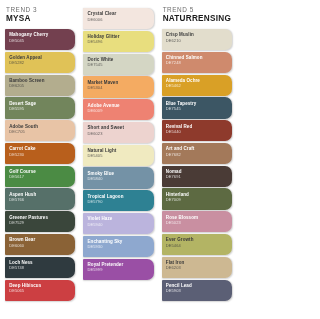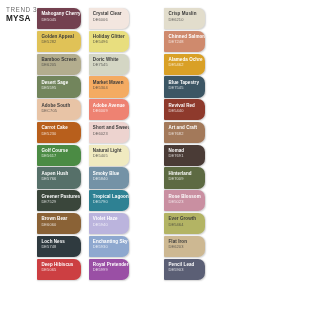--- a/index.html
+++ b/index.html
@@ -12,20 +12,21 @@
   .board {
     width:235px; height:319px;
     background:#ffffff;
     padding:6px 0 0 0;
     display:flex;
     position:relative;
   }
   .column {
     flex:1 1 0;
     display:flex;
+    flex-direction:column;
     padding-left:5px;
     padding-right:3px;
   }
   .col-header { height:21px; padding-left:1px; }
   .trend-label {
     font-size:6.4px;
     letter-spacing:0.55px;
     color:#6f6f6f;
     font-weight:400;
     line-height:8px;
@@ -183,20 +184,24 @@
           <div class="sw-code">DE5930</div>
         </div>
         <div class="swatch light-text" style="background: rgb(154, 79, 165);">
           <div class="sw-name">Royal Pretender</div>
           <div class="sw-code">DE5999</div>
         </div>
       </div>
   </div>
 
   <div class="column">
+    <div class="col-header">
+      <div class="trend-label">TREND 5</div>
+      <div class="trend-name">NATURRENSING</div>
+    </div>
     <div class="swatches">
         <div class="swatch dark-text" style="background: rgb(226, 221, 204);">
           <div class="sw-name">Crisp Muslin</div>
           <div class="sw-code">DE6210</div>
         </div>
         <div class="swatch light-text" style="background: rgb(207, 138, 109);">
           <div class="sw-name">Chinned Salmon</div>
           <div class="sw-code">DE7248</div>
         </div>
         <div class="swatch light-text" style="background: rgb(217, 160, 38);">

